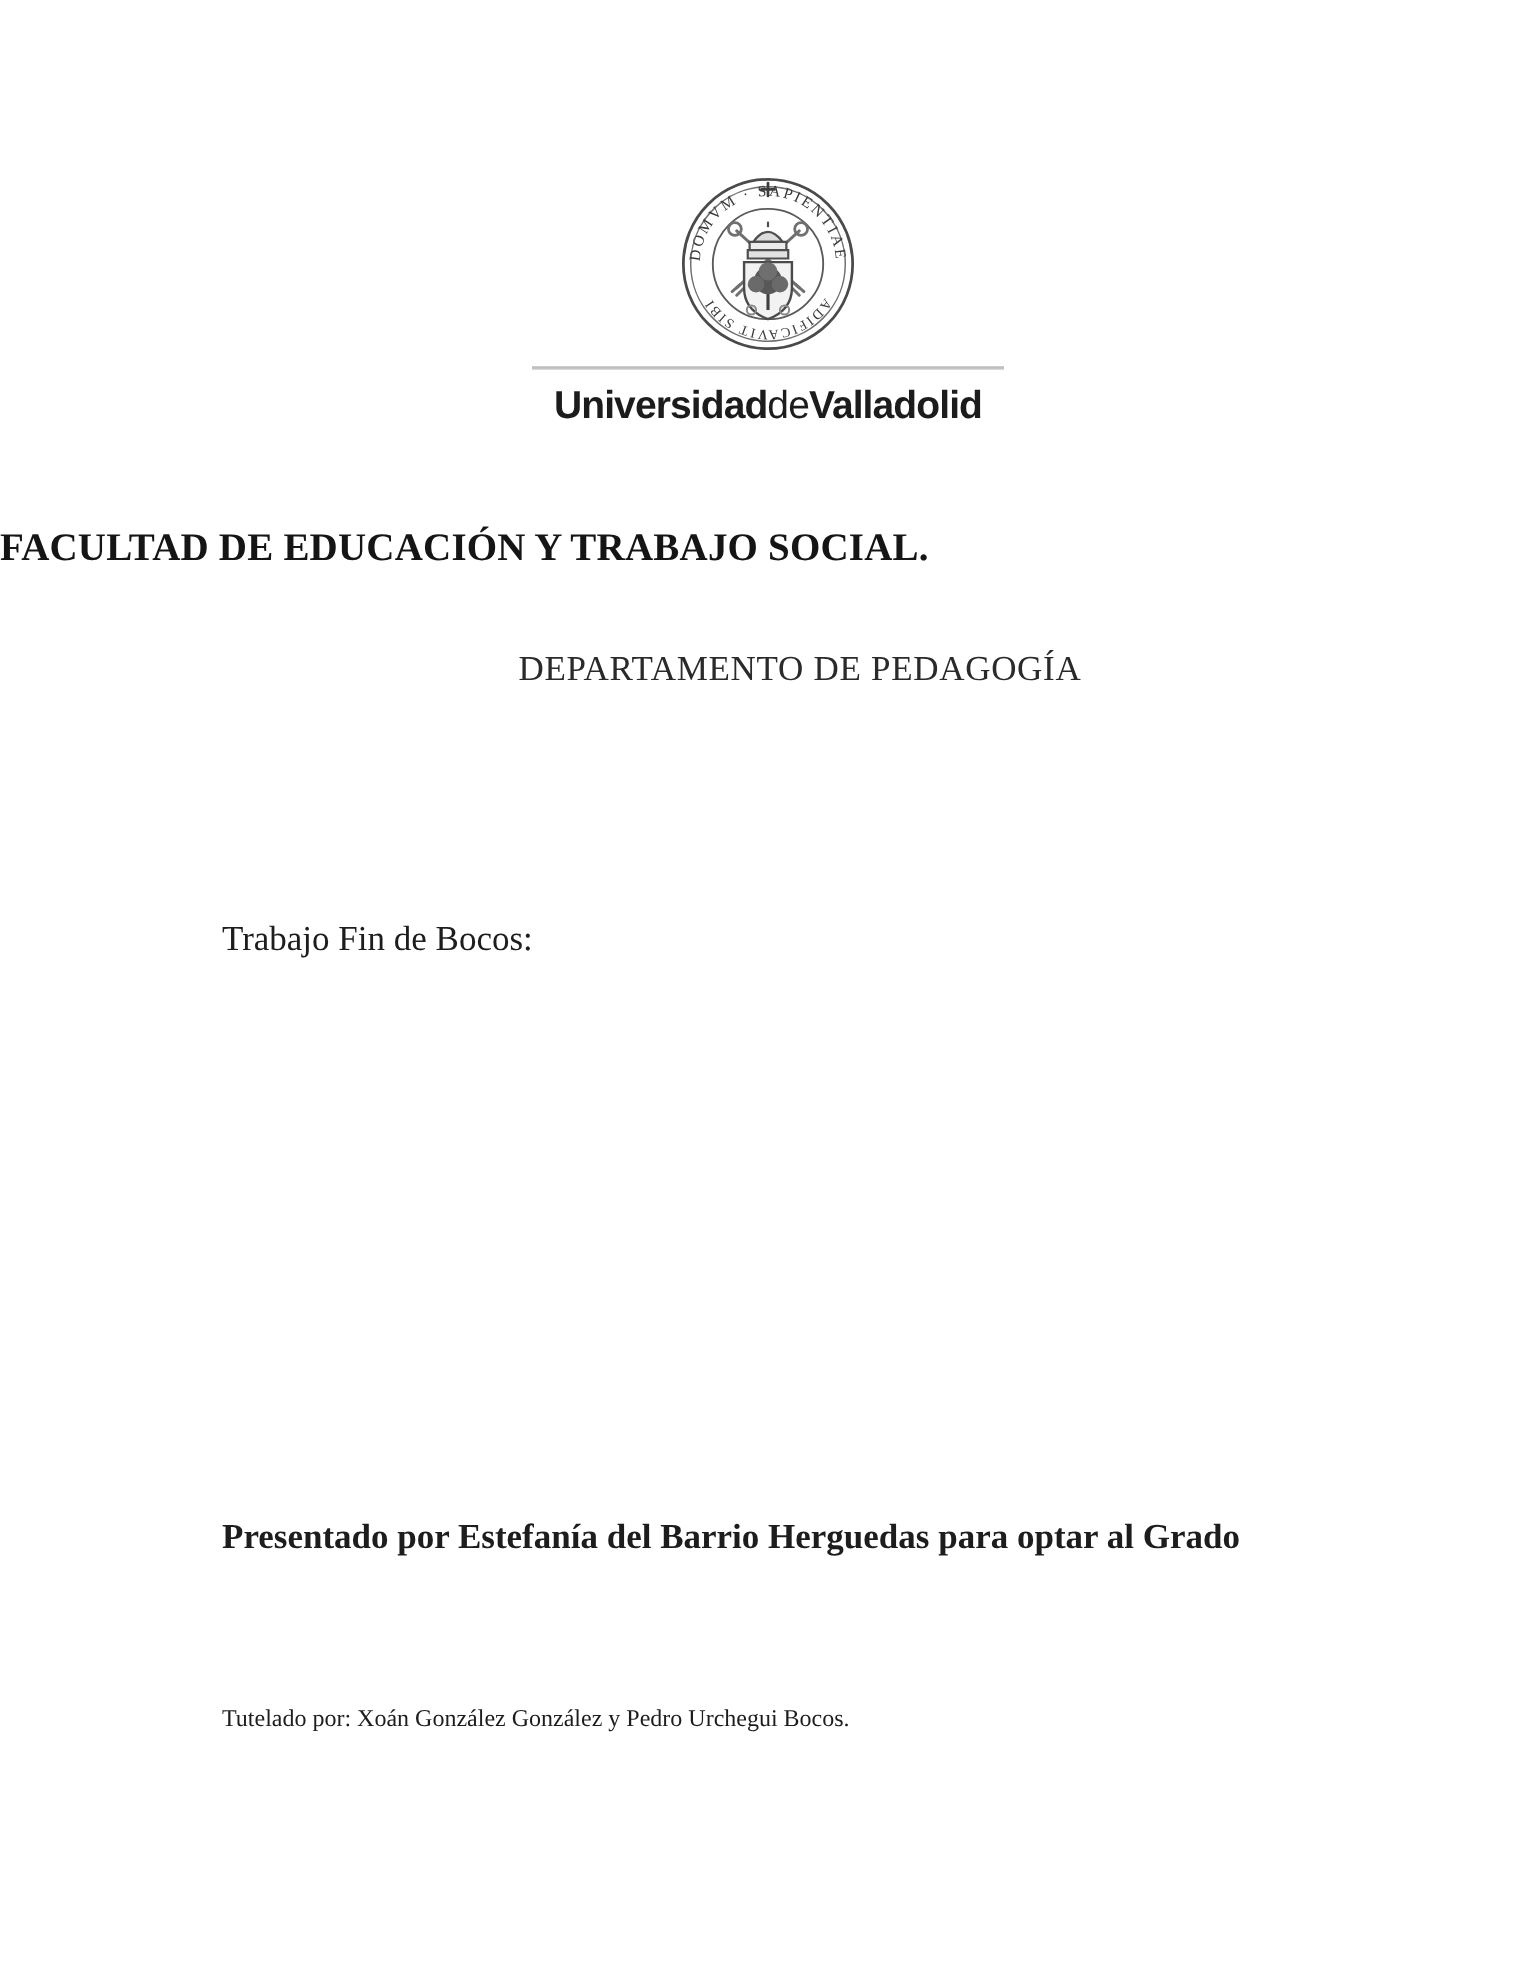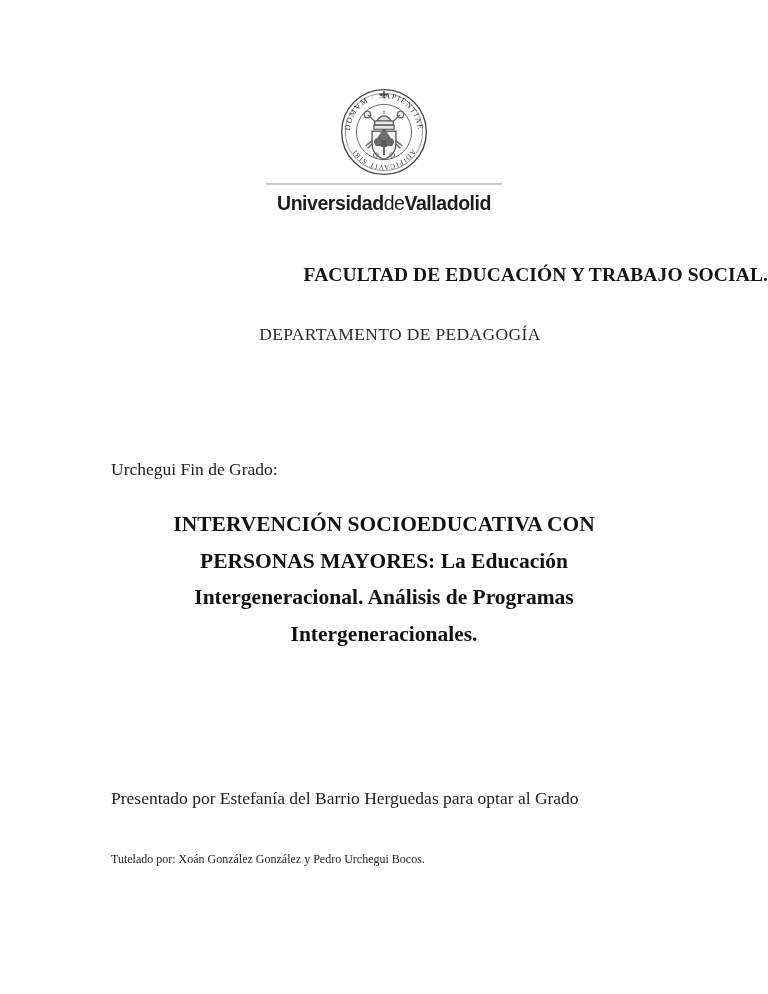--- a/index.html
+++ b/index.html
@@ -59,21 +59,21 @@
   }
   .wm-strong { font-weight: 700; }
   .wm-light  { font-weight: 400; }
 
   
   .faculty {
     position: absolute;
     top: 264px;
     left: 0;
     width: 768px;
-    text-align: right;
+    text-align: left;
     font-size: 19.5px;
     font-weight: 700;
     letter-spacing: 0.1px;
     color: #151515;
   }
 
   .department {
     position: absolute;
     top: 324px;
     left: 0;
@@ -106,25 +106,25 @@
     font-size: 21.5px;
     font-weight: 700;
     line-height: 36.5px;
     color: #121212;
   }
   .title .tline { display: block; }
 
   
   .presented {
     position: absolute;
-    top: 782px;
+    top: 752px;
     left: 111px;
     width: 552px;
     font-size: 17.5px;
-    font-weight: 400;
+    font-weight: 700;
     line-height: 32px;
     color: #1d1d1d;
   }
   .presented .pline { display: block; }
 
   .tutored {
     position: absolute;
     top: 843px;
     left: 111px;
     width: 552px;
@@ -198,28 +198,22 @@
 
     <div class="wordmark">
       <span class="wm-strong">Universidad</span><span class="wm-light">de</span><span class="wm-strong">Valladolid</span>
     </div>
   </div>
 
   <div class="faculty">FACULTAD DE EDUCACIÓN Y TRABAJO SOCIAL.</div>
 
   <div class="department">DEPARTAMENTO DE PEDAGOGÍA</div>
 
-  <div class="degree-label">Urchegui Fin de Grado:</div>
-
-  <div class="title">
-    <span class="tline">INTERVENCIÓN SOCIOEDUCATIVA CON</span>
-    <span class="tline">PERSONAS MAYORES: La Educación</span>
-    <span class="tline">Intergeneracional. Análisis de Programas</span>
-    <span class="tline">Intergeneracionales.</span>
-  </div>
+  <div class="degree-label">Trabajo Fin de Bocos:</div>
+
 
   <div class="presented">
     <span class="pline">Presentado por Estefanía del Barrio Herguedas para optar al Grado</span>
   </div>
 
   <div class="tutored">Tutelado por: Xoán González González y Pedro Urchegui Bocos.</div>
 
 </div>
 
 </body></html>

